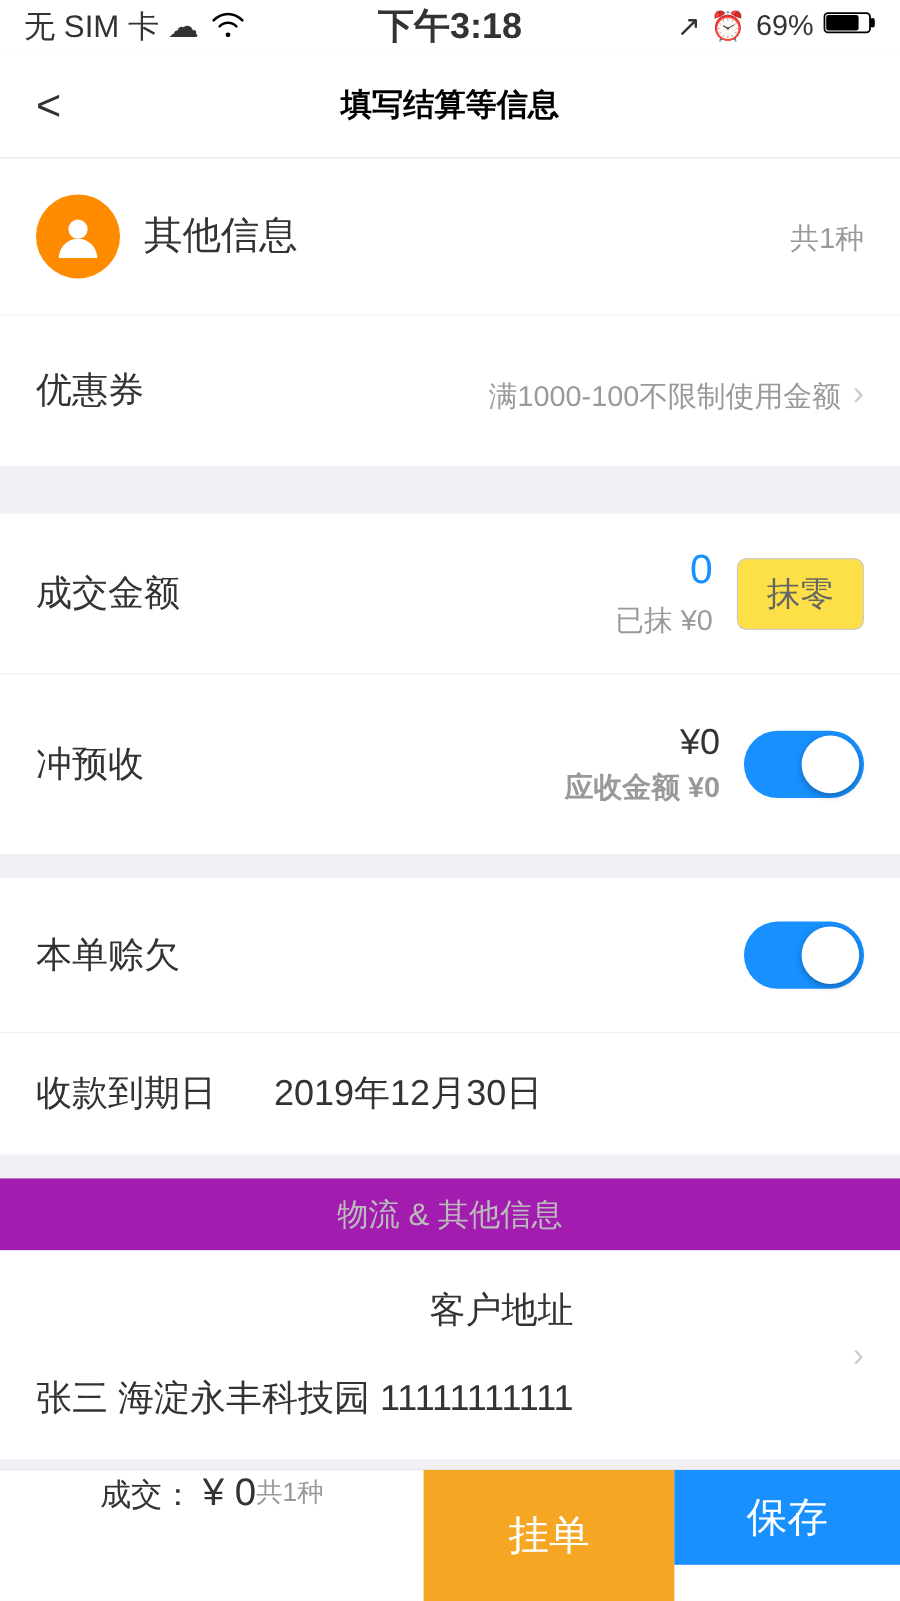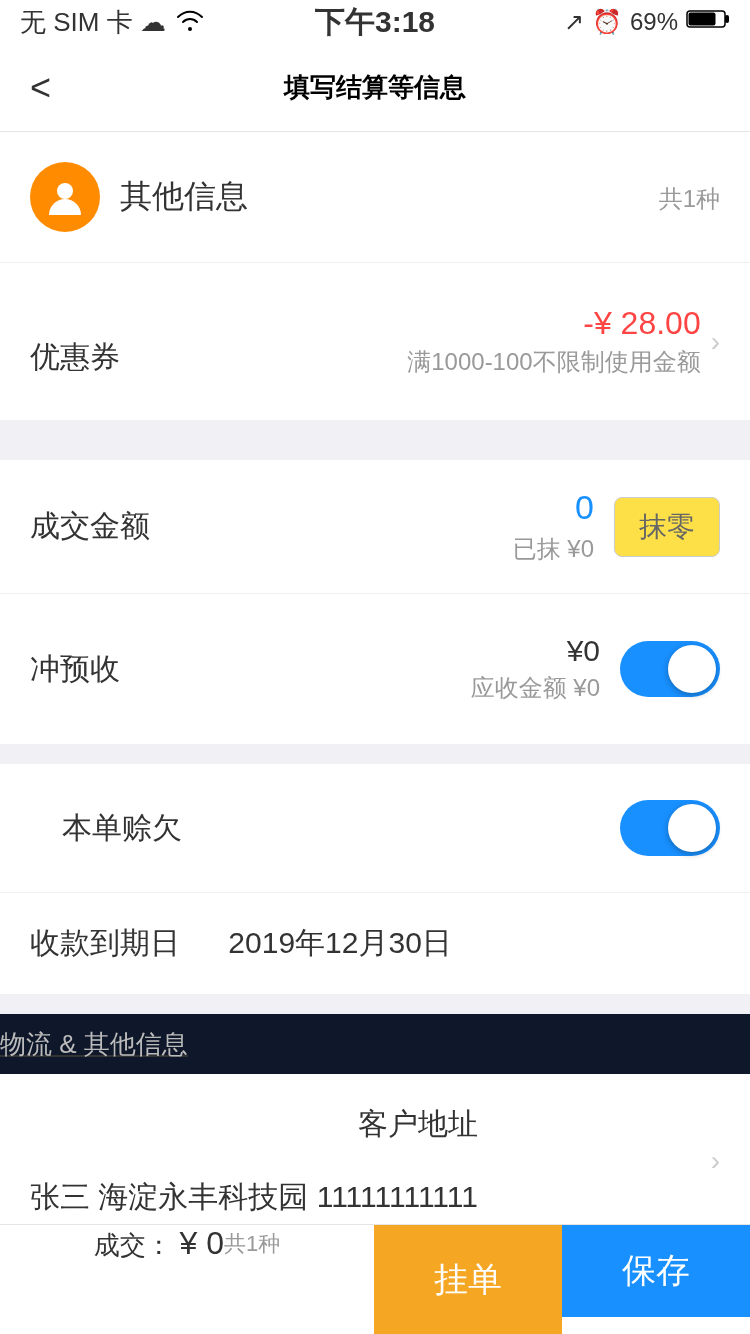--- a/index.html
+++ b/index.html
@@ -137,21 +137,21 @@
       display: flex;
       align-items: center;
       justify-content: space-between;
       padding: 40px 30px;
       background: #fff;
     }
     .prepay-label { font-size: 30px; color: #333; }
     .prepay-right { display: flex; align-items: center; gap: 20px; }
     .prepay-amount { text-align: right; }
     .prepay-value { font-size: 30px; color: #333; }
-    .prepay-receivable { font-size: 24px; color: #999; margin-top: 4px; }
+    .prepay-receivable { font-size: 24px; color: #999; margin-top: 4px; font-weight: bold; }
 
     
     .toggle {
       width: 100px;
       height: 56px;
       border-radius: 28px;
       background: #1890ff;
       position: relative;
       cursor: pointer;
       flex-shrink: 0;
@@ -167,41 +167,39 @@
       box-shadow: 0 2px 6px rgba(0,0,0,0.3);
     }
 
     
     .credit-row {
       display: flex;
       align-items: center;
       justify-content: space-between;
       padding: 36px 30px;
       background: #fff;
-      margin-left: 32px;
     }
     .credit-label { font-size: 30px; color: #333; }
 
     
     .due-date-row {
       padding: 30px 30px;
       background: #fff;
       border-top: 1px solid #f0f0f0;
       font-size: 30px;
       color: #333;
     }
 
     
     .logistics-divider {
-      background: #0f172a;
+      background: #a21caf;
       height: 60px;
       display: flex;
       align-items: center;
-      justify-content: flex-start;
-      text-decoration: underline;
+      justify-content: center;
     }
     .logistics-label { font-size: 26px; color: #bbb; }
 
     
     .address-row {
       display: flex;
       align-items: center;
       padding: 30px 30px;
       background: #fff;
       justify-content: space-between;
@@ -224,31 +222,31 @@
     .bottom-summary {
       flex: 1;
       display: flex;
       justify-content: center;
       padding: 0 30px;
     }
     .bottom-deal { font-size: 26px; color: #333; }
     .bottom-deal-amount { font-size: 32px; color: #333; }
     .bottom-count { font-size: 22px; color: #999; margin-top: 4px; }
     .bottom-btn-hold {
-      width: 188px;
+      width: 209px;
       height: 110px;
       background: #f5a623;
       display: flex;
       align-items: center;
       justify-content: center;
       cursor: pointer;
     }
     .bottom-btn-save {
       width: 188px;
-      height: 92px;
+      height: 79px;
       background: #1890ff;
       display: flex;
       align-items: center;
       justify-content: center;
       cursor: pointer;
     }
     .btn-text { font-size: 34px; color: #fff; font-weight: 500; }
   </style>
 </head>
 <body>
@@ -297,21 +295,20 @@
     </div>
     <div class="customer-right">
       <div class="customer-count">共1种</div>
     </div>
   </div>
 
   <div class="coupon-row">
     <span class="coupon-label">优惠券</span>
     <div class="coupon-right">
       <div class="coupon-info">
-        <div class="coupon-discount">-¥ 28.00</div>
         <div class="coupon-desc">满1000-100不限制使用金额</div>
       </div>
       <span class="chevron-right">›</span>
     </div>
   </div>
 </div>
 
 <div class="divider-section"></div>
 
 <div class="amount-section">

